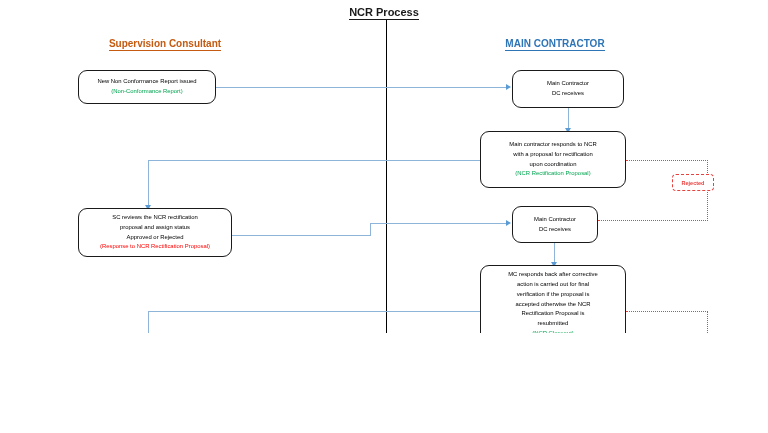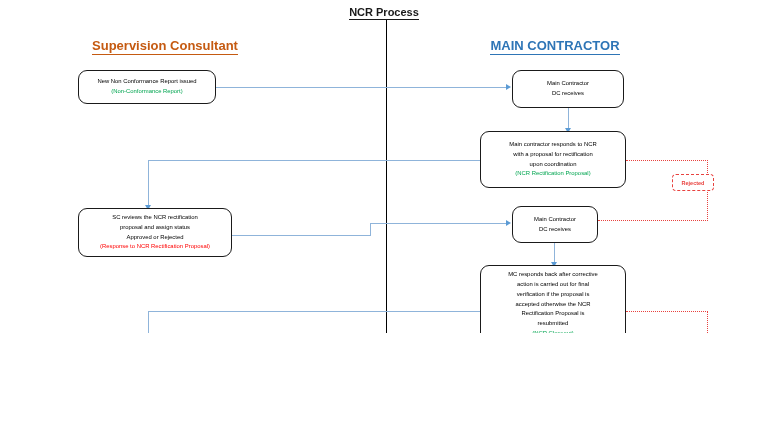--- a/index.html
+++ b/index.html
@@ -30,21 +30,21 @@
     font-weight: bold;
     color: #1a1a1a;
   }
   .title span {
     border-bottom: 1px solid #1a1a1a;
     padding-bottom: 1px;
   }
   
   .lane-header {
     position: absolute;
-    font-size: 13px;
+    font-size: 10px;
     font-weight: bold;
     white-space: nowrap;
     text-align: center;
   }
   .lane-header span {
     border-bottom: 1px solid currentColor;
     padding-bottom: 1px;
   }
   .lane-sc {
     left: 70px;

